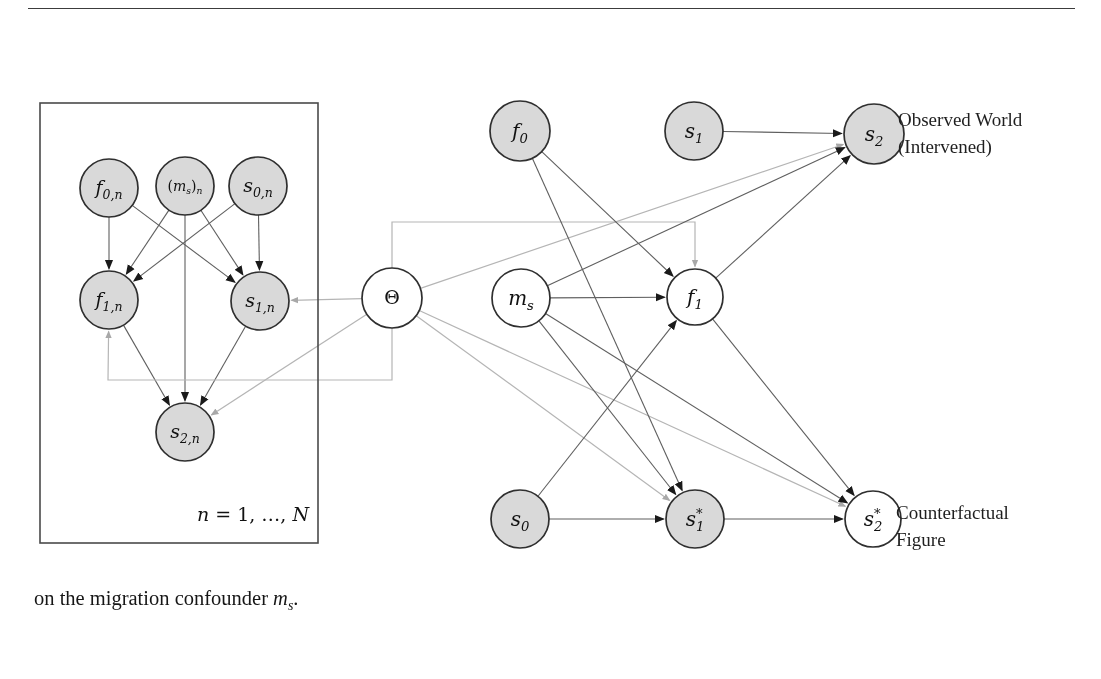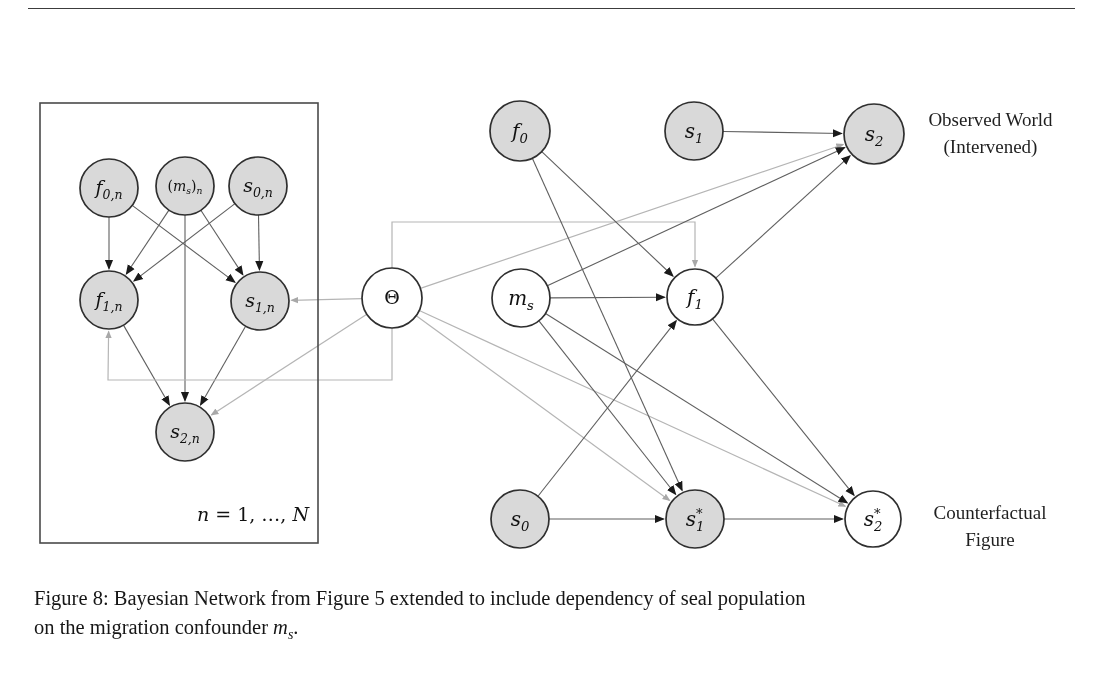--- a/index.html
+++ b/index.html
@@ -7,21 +7,21 @@
          font-family:"Liberation Serif", serif;color:#1a1a1a;}
   #net{position:absolute;left:0;top:0;}
   .edge{fill:none;}
   .edge.dark{stroke:#5f5f5f;stroke-width:1.1;}
   .edge.gray{stroke:#b5b5b5;stroke-width:1.2;}
   .node-circle.shaded{fill:#d9d9d9;}
   .node-circle.latent{fill:#ffffff;}
   .node-circle{stroke:#2f2f2f;stroke-width:1.7;}
   .plate-rect{fill:none;stroke:#4a4a4a;stroke-width:1.6;}
   .nlabel{fill:#111;font-family:"DejaVu Serif","Liberation Serif",serif;}
-  .world-label{position:absolute;text-align:center;font-size:19px;line-height:27px;color:#1f1f1f;}
+  .world-label{position:absolute;text-align:left;font-size:19px;line-height:27px;color:#1f1f1f;}
   #caption{position:absolute;left:34px;top:584px;width:1045px;font-size:20.5px;line-height:29px;color:#161616;}
   .toprule{position:absolute;left:28px;top:8px;width:1047px;height:0;border-top:1.5px solid #3c3c3c;}
   .ital{font-style:italic;}
   sub{font-size:0.68em;}
 </style>
 </head>
 <body>
 
 <div id="stage">
   <div class="toprule"></div>
@@ -107,16 +107,15 @@
     <span>Observed World</span><br>
     <span>(Intervened)</span>
   </div>
 
   <div class="world-label" style="left:896px;top:499px;width:188px;">
     <span>Counterfactual</span><br>
     <span>Figure</span>
   </div>
 
   <div id="caption">
-    <div>Figure 8:  Bayesian Network from Figure 5 extended to include dependency of seal population</div>
     <div><span>on the migration confounder </span><span class="ital">m</span><sub class="ital">s</sub><span>.</span></div>
   </div>
 </div>
 
 </body></html>

